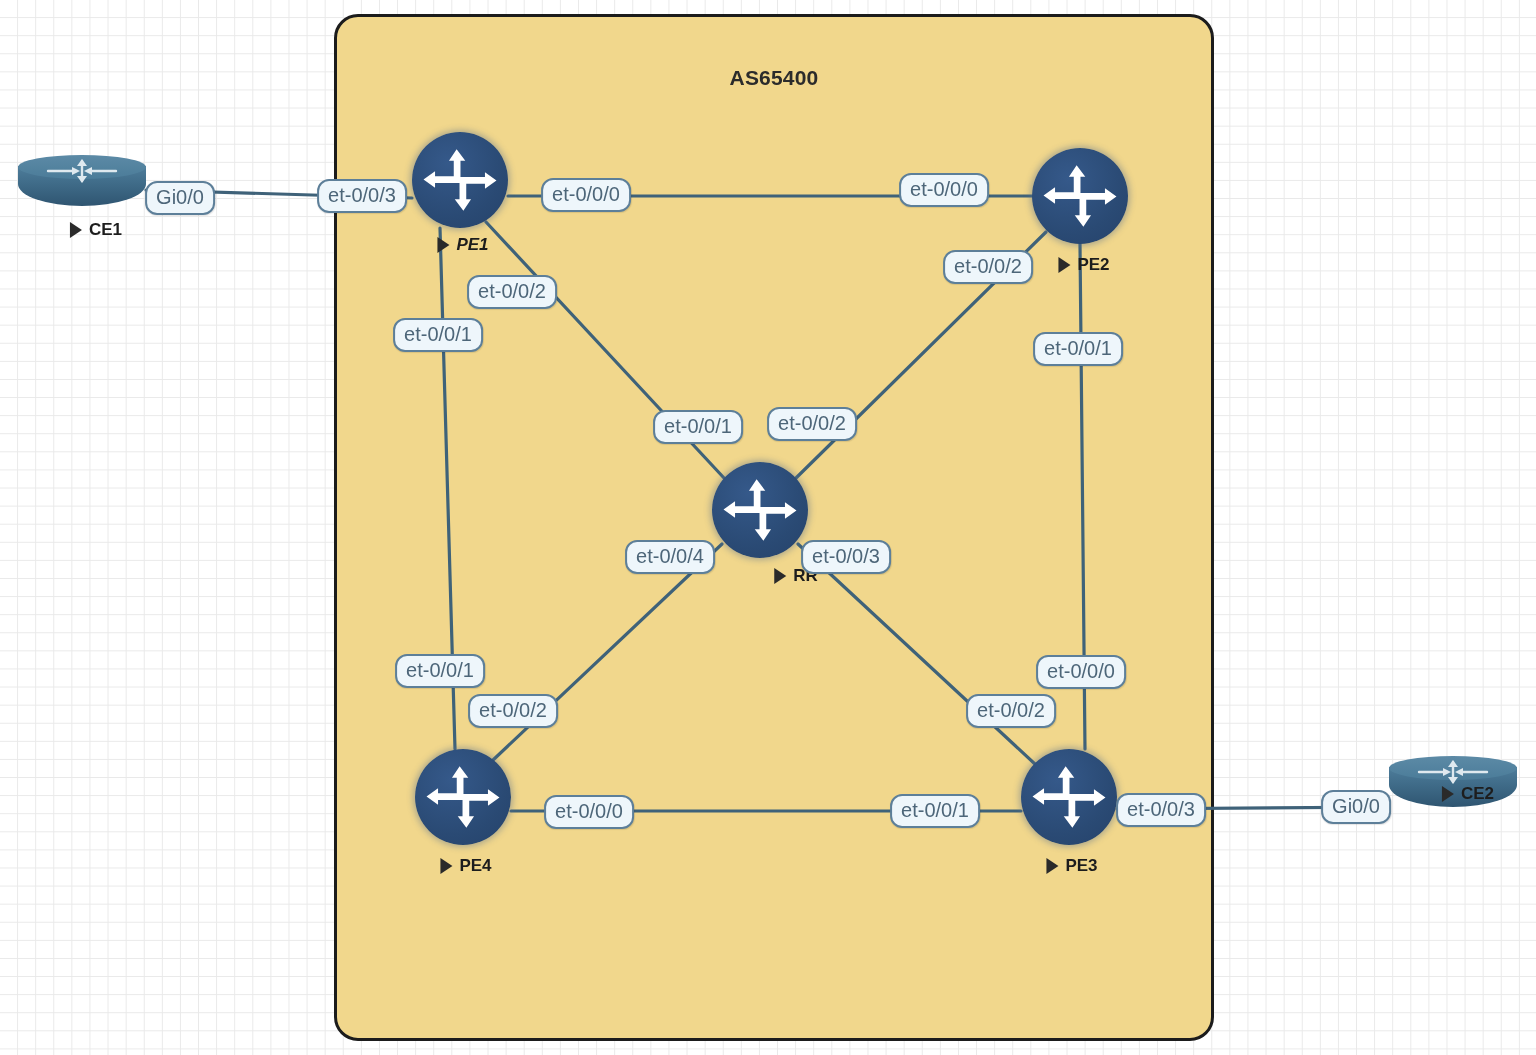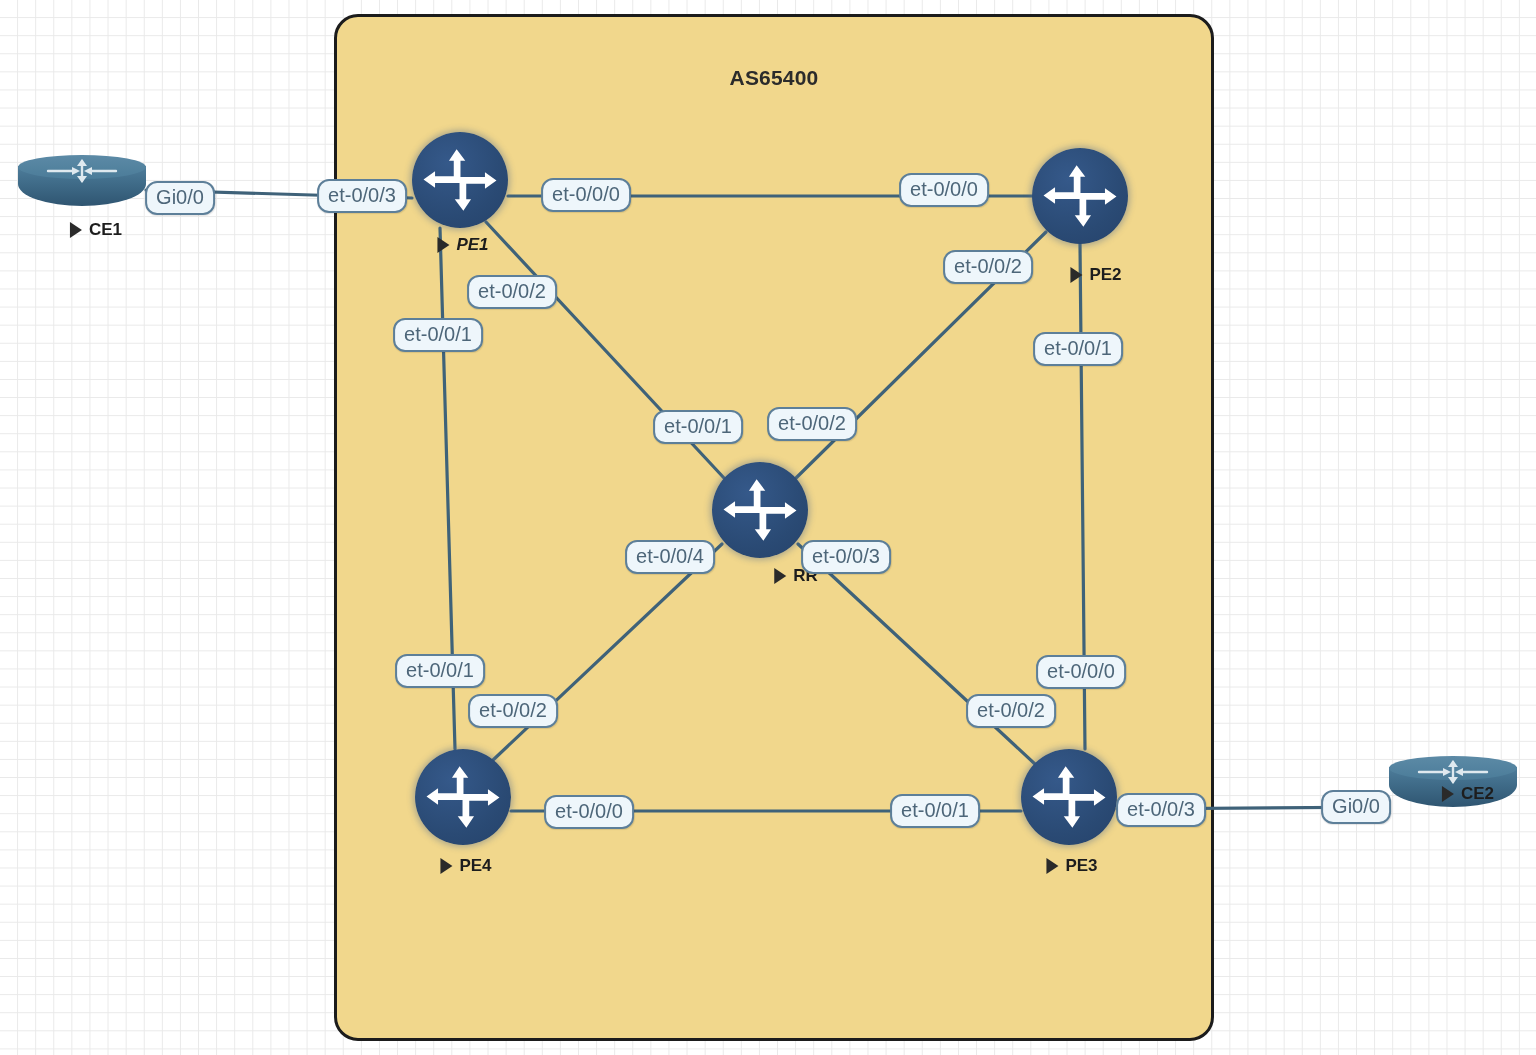--- a/index.html
+++ b/index.html
@@ -186,21 +186,21 @@
       </div>
       <div class="router" style="left: 1080px; top: 196px;">
         <div class="disc"></div>
         <svg viewBox="0 0 100 100" xmlns="http://www.w3.org/2000/svg">
     <g fill="#ffffff">
       <path d="M46.5 18 L38.5 30 L43.5 30 L43.5 46 L24 46 L24 41 L12 49.5 L24 58 L24 53 L50.5 53 L50.5 30 L55.5 30 Z"></path>
       <path d="M53.5 82 L61.5 70 L56.5 70 L56.5 54 L76 54 L76 59 L88 50.5 L76 42 L76 47 L49.5 47 L49.5 70 L44.5 70 Z"></path>
     </g>
   </svg>
       </div>
-      <div class="node-name" style="left: 1084px; top: 265px; margin-left: 12px;">
+      <div class="node-name" style="left: 1084px; top: 255px;">
         <span class="tri"></span>
         <span>PE2</span>
       </div>
       <div class="router" style="left: 760px; top: 510px;">
         <div class="disc"></div>
         <svg viewBox="0 0 100 100" xmlns="http://www.w3.org/2000/svg">
     <g fill="#ffffff">
       <path d="M46.5 18 L38.5 30 L43.5 30 L43.5 46 L24 46 L24 41 L12 49.5 L24 58 L24 53 L50.5 53 L50.5 30 L55.5 30 Z"></path>
       <path d="M53.5 82 L61.5 70 L56.5 70 L56.5 54 L76 54 L76 59 L88 50.5 L76 42 L76 47 L49.5 47 L49.5 70 L44.5 70 Z"></path>
     </g>

